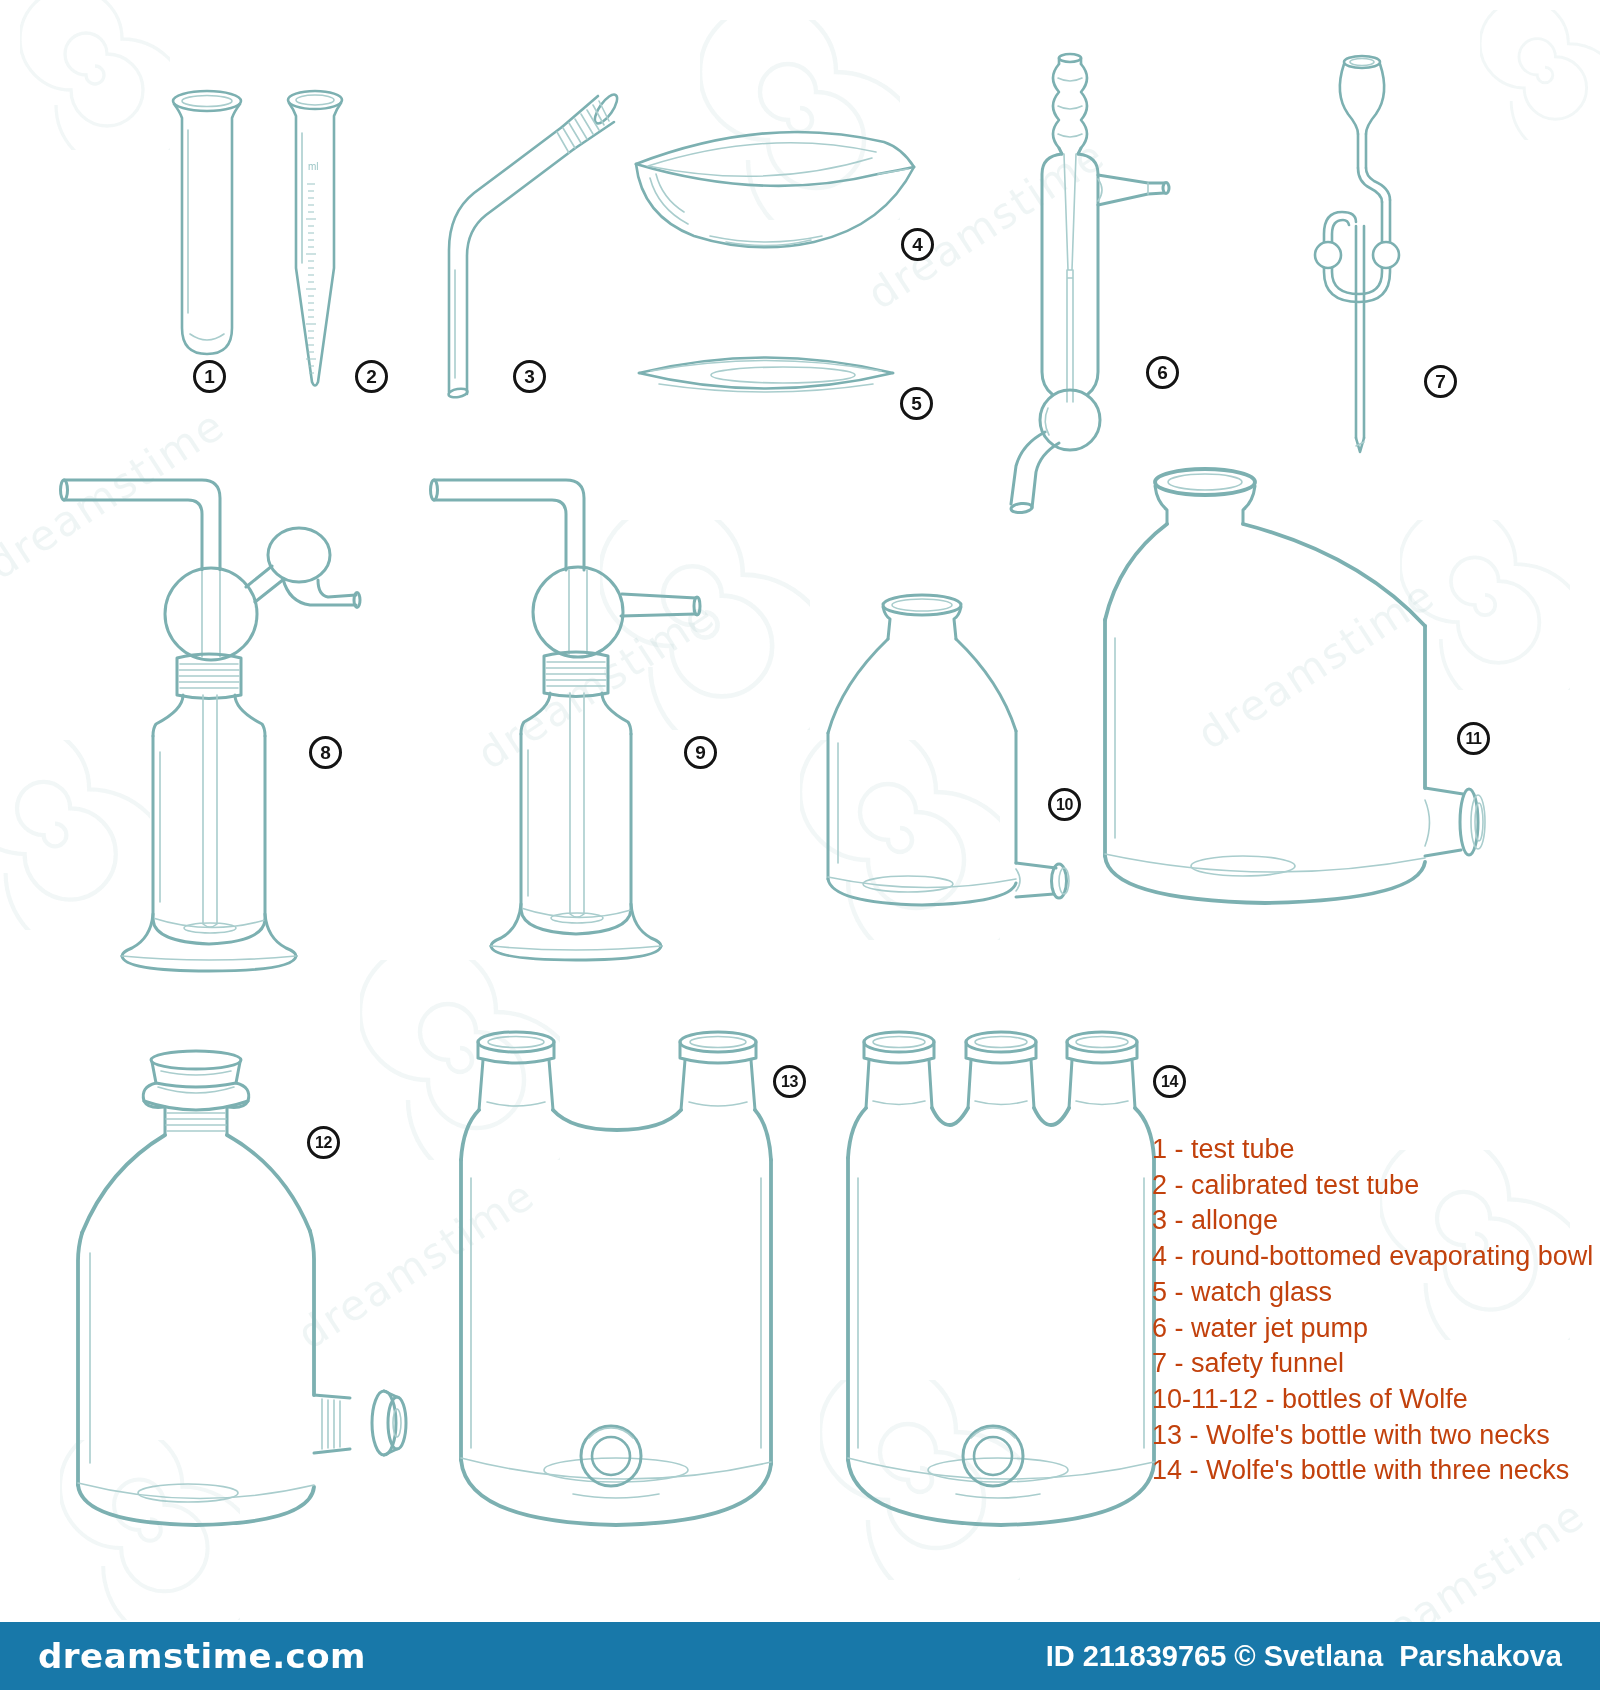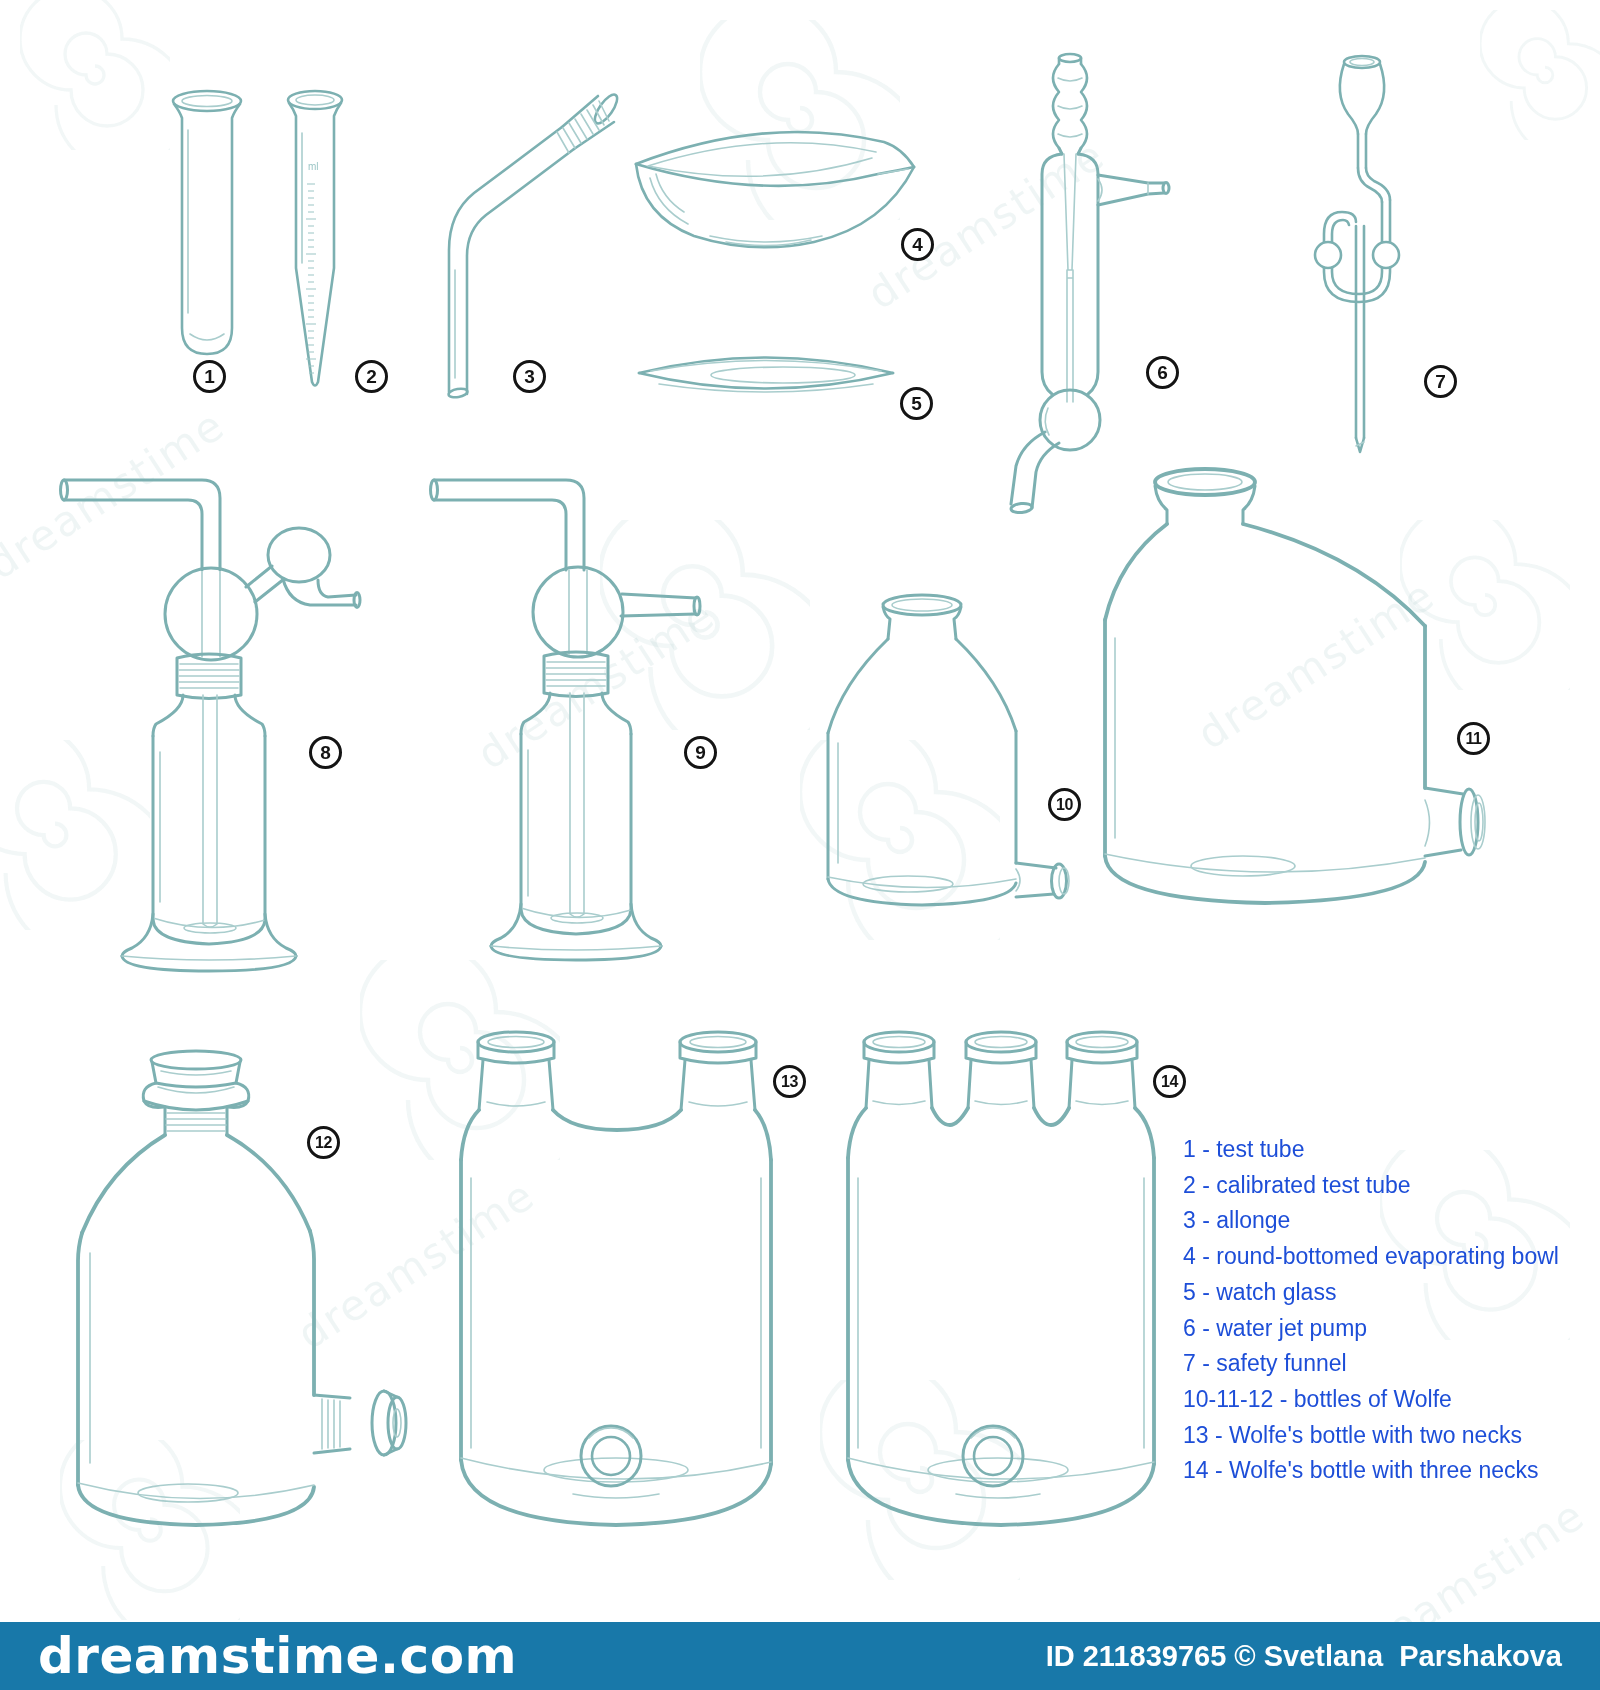--- a/index.html
+++ b/index.html
@@ -14,28 +14,28 @@
   .t  { fill:none; stroke:#a9cdcd; stroke-width:1.6; stroke-linecap:round; stroke-linejoin:round; }
   .tick { fill:none; stroke:#9cc6c6; stroke-width:1.2; }
   .wfill { fill:#ffffff; }
   .badge {
     position:absolute; width:33px; height:33px; border-radius:50%;
     border:3px solid #141414; background:#fff; color:#141414;
     display:flex; align-items:center; justify-content:center;
     font-weight:bold; font-size:19px; box-sizing:border-box;
   }
   .badge-2d { font-size:16px; letter-spacing:-0.5px; }
-  .legend { position:absolute; left:1183px; top:1132px; color:#1d4ed8;
-    font-size:23px; line-height:35.7px; white-space:nowrap; }
+  .legend { position:absolute; left:1152px; top:1132px; color:#c2410c;
+    font-size:27px; line-height:35.7px; white-space:nowrap; }
   .footer {
     position:absolute; left:0; top:1622px; width:1600px; height:68px;
     background:#1878a9; color:#ffffff; display:flex; align-items:center;
     justify-content:space-between; box-sizing:border-box; padding:0 38px;
   }
-  .footer .logo { font-family:"DejaVu Sans", sans-serif; font-weight:bold; font-size:50px; letter-spacing:0.5px; }
+  .footer .logo { font-family:"DejaVu Sans", sans-serif; font-weight:bold; font-size:34px; letter-spacing:0.5px; }
   .footer .credit { font-weight:bold; font-size:29px; white-space:pre;text-align:right; }
   .wm-spiral { position:absolute; opacity:0.55; }
   .wm-spiral path { fill:none; stroke:rgba(176,205,205,0.30); stroke-width:2.2; }
   .wm-text { position:absolute; font-family:"DejaVu Sans", sans-serif; font-size:42px;
     color:#9fc3c3; opacity:0.16; transform:rotate(-33deg); letter-spacing:2px; }
 </style>
 </head>
 <body>
 
 <div class="canvas">

